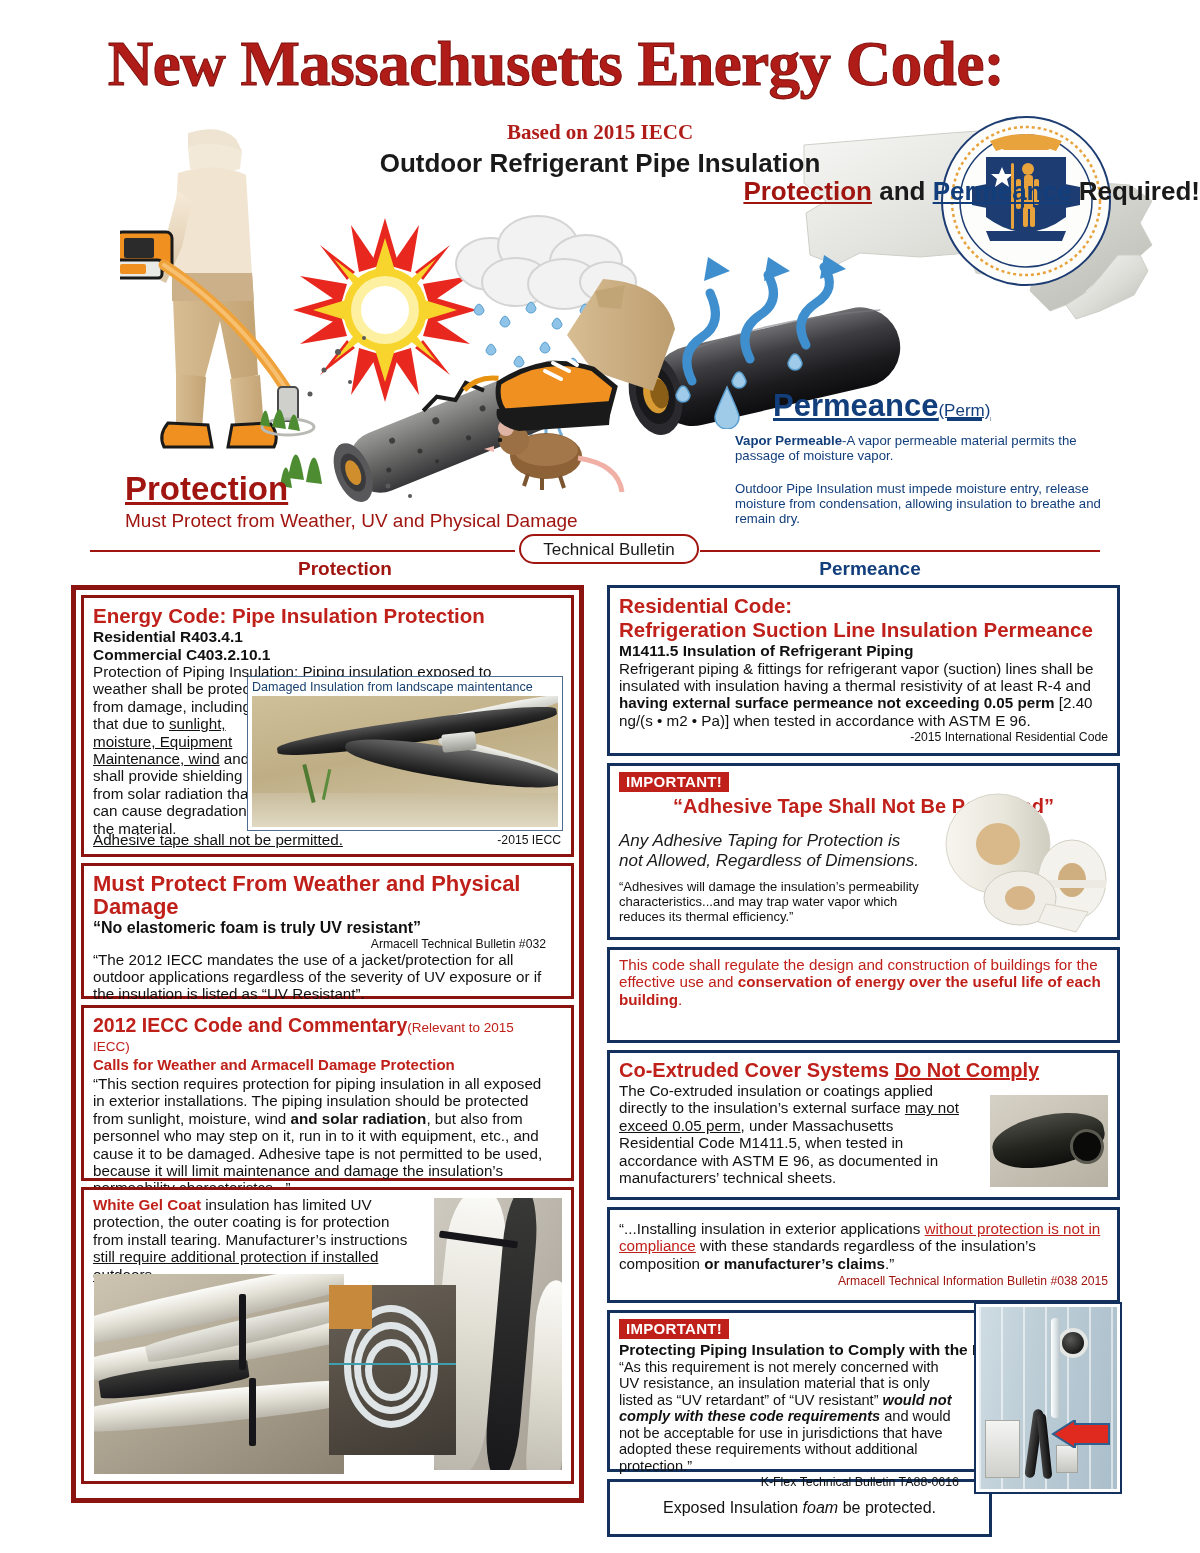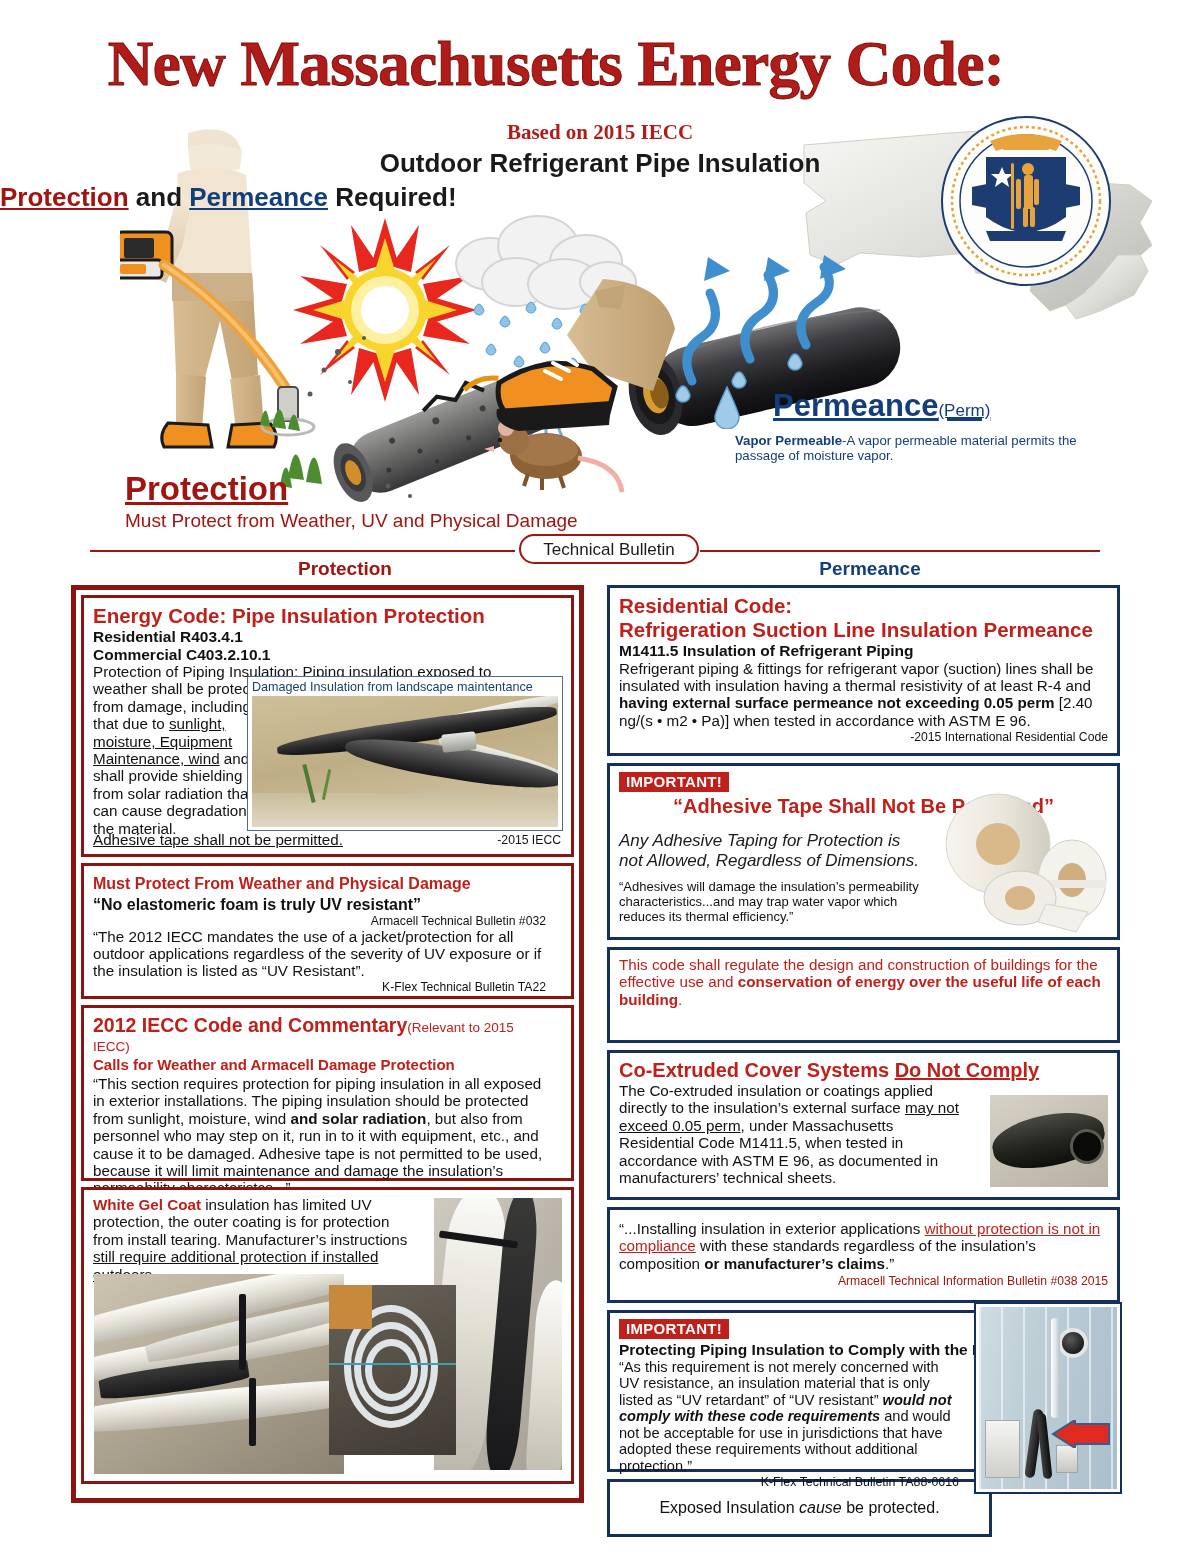--- a/index.html
+++ b/index.html
@@ -36,22 +36,22 @@
     font-weight:bold; font-size:21px; color:#b01c18;
     z-index:30;
   }
   .subtitle-1 {
     position:absolute; top:148px; left:0; width:1200px;
     text-align:center;
     font-weight:bold; font-size:26px; color:#1a1a1a;
     z-index:30;
   }
   .subtitle-2 {
-    position:absolute; top:182px; left:0; width:1200px;
-    text-align:left;
+    position:absolute; top:176px; left:0; width:1200px;
+    text-align:right;
     font-weight:bold; font-size:26px; color:#1a1a1a;
     z-index:30;
   }
   .u-red { color:#a01510; text-decoration:underline; }
   .u-blue { color:#123f7c; text-decoration:underline; }
 
   
   .worker { position:absolute; left:120px; top:125px; width:220px; height:350px; z-index:5;}
   
   .sun-wrap { position:absolute; left:290px; top:215px; width:190px; height:190px; z-index:6; }
@@ -544,20 +544,21 @@
 
     <div class="protection-head">Protection</div>
     <div class="protection-sub">Must Protect from Weather, UV and Physical Damage</div>
 
     <div class="perm-head">
       <span>Permeance</span><span class="perm-head-sm">(Perm)</span>
     </div>
     <div class="perm-p1">
       <b>Vapor Permeable</b><span>-A vapor permeable material permits the passage of moisture vapor.</span>
     </div>
+    <div class="perm-p2">Outdoor Pipe Insulation must impede moisture entry, release moisture from condensation, allowing insulation to breathe and remain dry.</div>
   </div>
 
   <div class="divider-row">
     <div class="div-line-l"></div>
     <div class="div-line-r"></div>
     <div class="tech-pill">Technical Bulletin</div>
   </div>
   <div class="col-head-l">Protection</div>
   <div class="col-head-r">Permeance</div>
 
@@ -585,21 +586,21 @@
           <div class="pd-white2"></div>
           <div class="pd-pipe2"></div>
           <div class="pd-clamp"></div>
           <div class="pd-grass"></div>
           <div class="pd-grass2"></div>
         </div>
       </div>
     </div>
 
     <div class="panel-r" style="height:136px;">
-      <div class="h-red" style="font-size:16px;">Must Protect From Weather and Physical Damage</div>
+      <div class="h-red" style="font-size:22px;">Must Protect From Weather and Physical Damage</div>
       <div class="bold-black" style="font-size:16px;">“No elastomeric foam is truly UV resistant”</div>
       <div class="cite">Armacell Technical Bulletin #032</div>
       <div class="body-t">“The 2012 IECC mandates the use of a jacket/protection for all outdoor applications regardless of the severity of UV exposure or if the insulation is listed as “UV Resistant”.</div>
       <div class="cite">K-Flex Technical Bulletin TA22</div>
     </div>
 
     <div class="panel-r" style="height:176px;">
       <div>
         <span class="h-red" style="font-size:19.5px;">2012 IECC Code and Commentary</span><span style="color:#c0201a; font-size:13.5px;">(Relevant to 2015 IECC)</span>
       </div>
@@ -718,21 +719,21 @@
       <div class="imp-badge">IMPORTANT!</div>
       <div class="bold-black" style="font-size:15.5px; margin-top:2px;">Protecting Piping Insulation to Comply with the IECC</div>
       <div class="body-t" style="width:335px; font-size:14.6px; line-height:16.6px;">
         <span>“As this requirement is not merely concerned with UV resistance, an insulation material that is only listed as “UV retardant” of “UV resistant” </span><b><i>would not comply with these code requirements</i></b><span> and would not be acceptable for use in jurisdictions that have adopted these requirements without additional protection.”</span>
       </div>
       <div class="cite" style="width:340px; font-size:12.4px;">K-Flex Technical Bulletin TA88-0616</div>
     </div>
 
     <div class="panel-b" style="height:58px; width:385px; margin-bottom:0;">
       <div class="body-t" style="text-align:center; font-size:16px; line-height:40px;">
-        <span>Exposed Insulation </span><i>cause</i><span> be protected.</span>
+        <span>Exposed Insulation </span><i>foam</i><span> be protected.</span>
       </div>
     </div>
 
     <div class="photo-unit" style="top:717px; right:-2px; z-index:6;">
       <div class="img">
         <div class="siding"></div>
         <div class="wall-cap"></div>
         <div class="lineset-w"></div>
         <div class="lineset-b"></div>
         <div class="lineset-b2"></div>

